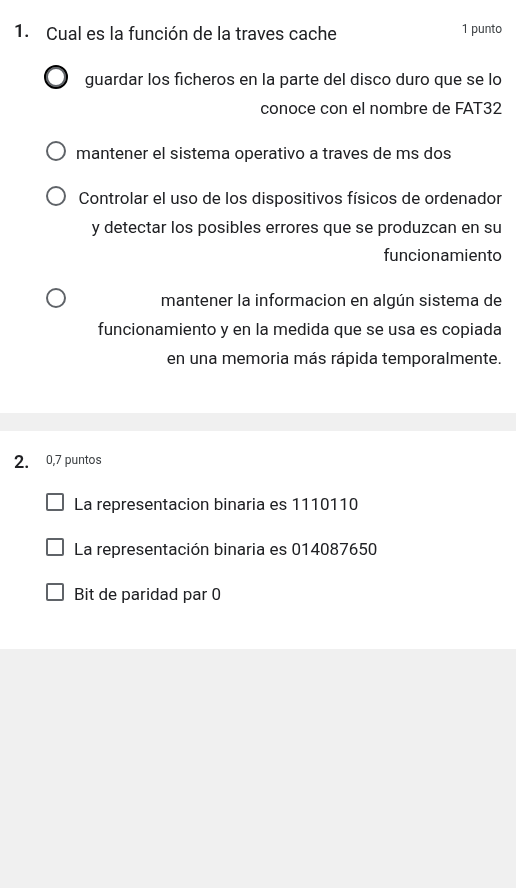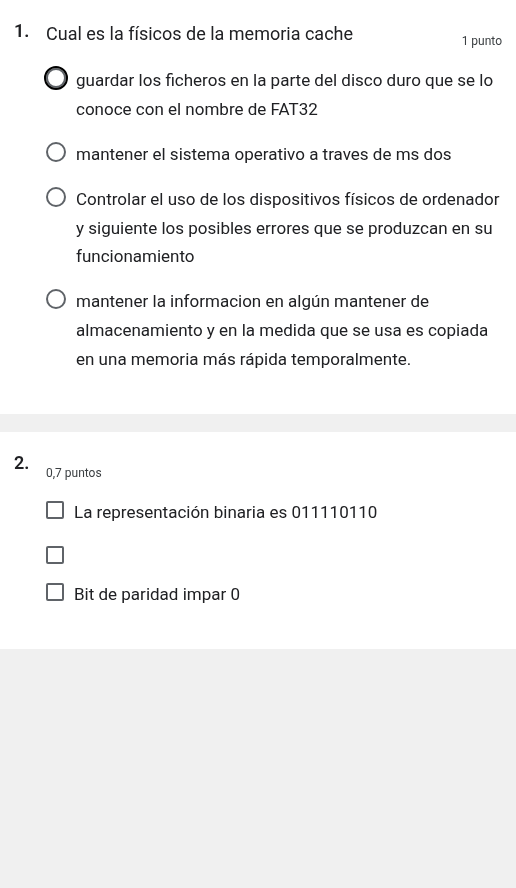--- a/index.html
+++ b/index.html
@@ -28,25 +28,26 @@
   .q-text {
     font-size: 18px;
     line-height: 1.5;
     flex: 1;
     padding-right: 6px;
   }
   .q-points {
     font-size: 12px;
     color: #3c4043;
     white-space: nowrap;
-    margin-top: 14px;
+    margin-top: 2px;
   }
   .options {
     margin-top: 18px;
     margin-left: 32px;
+    text-align: right;
   }
   .option-row {
     display: flex;
     align-items: flex-start;
     gap: 10px;
     margin-bottom: 16px;
   }
   .radio {
     width: 20px;
     height: 20px;
@@ -74,54 +75,55 @@
     line-height: 1.7;
     color: #202124;
   }
 </style>
 </head>
 <body>
 
 <div class="question-card">
   <div class="q-header">
     <div class="q-number">1.</div>
-    <div class="q-text">Cual es la físicos de la memoria cache</div>
+    <div class="q-text">Cual es la función de la traves cache</div>
     <div class="q-points">1 punto</div>
   </div>
   <div class="options">
     <div class="option-row">
       <div class="radio focused"></div>
       <div class="option-label">guardar los ficheros en la parte del disco duro que se lo conoce con el nombre de FAT32</div>
     </div>
     <div class="option-row">
       <div class="radio"></div>
       <div class="option-label">mantener el sistema operativo a traves de ms dos</div>
     </div>
     <div class="option-row">
       <div class="radio"></div>
-      <div class="option-label">Controlar el uso de los dispositivos físicos de ordenador y siguiente los posibles errores que se produzcan en su funcionamiento</div>
+      <div class="option-label">Controlar el uso de los dispositivos físicos de ordenador y detectar los posibles errores que se produzcan en su funcionamiento</div>
     </div>
     <div class="option-row">
       <div class="radio"></div>
-      <div class="option-label">mantener la informacion en algún mantener de almacenamiento y en la medida que se usa es copiada en una memoria más rápida temporalmente.</div>
+      <div class="option-label">mantener la informacion en algún sistema de funcionamiento y en la medida que se usa es copiada en una memoria más rápida temporalmente.</div>
     </div>
   </div>
 </div>
 
 <div class="question-card">
   <div class="q-header">
     <div class="q-number">2.</div>
     <div class="q-points">0,7 puntos</div>
   </div>
   <div class="options">
     <div class="option-row">
       <div class="checkbox"></div>
-      <div class="option-label">La representación binaria es 011110110</div>
+      <div class="option-label">La representacion binaria es 1110110</div>
     </div>
     <div class="option-row">
       <div class="checkbox"></div>
+      <div class="option-label">La representación binaria es 014087650</div>
     </div>
     <div class="option-row">
       <div class="checkbox"></div>
-      <div class="option-label">Bit de paridad impar 0</div>
+      <div class="option-label">Bit de paridad par 0</div>
     </div>
   </div>
 </div>
 
 </body></html>

